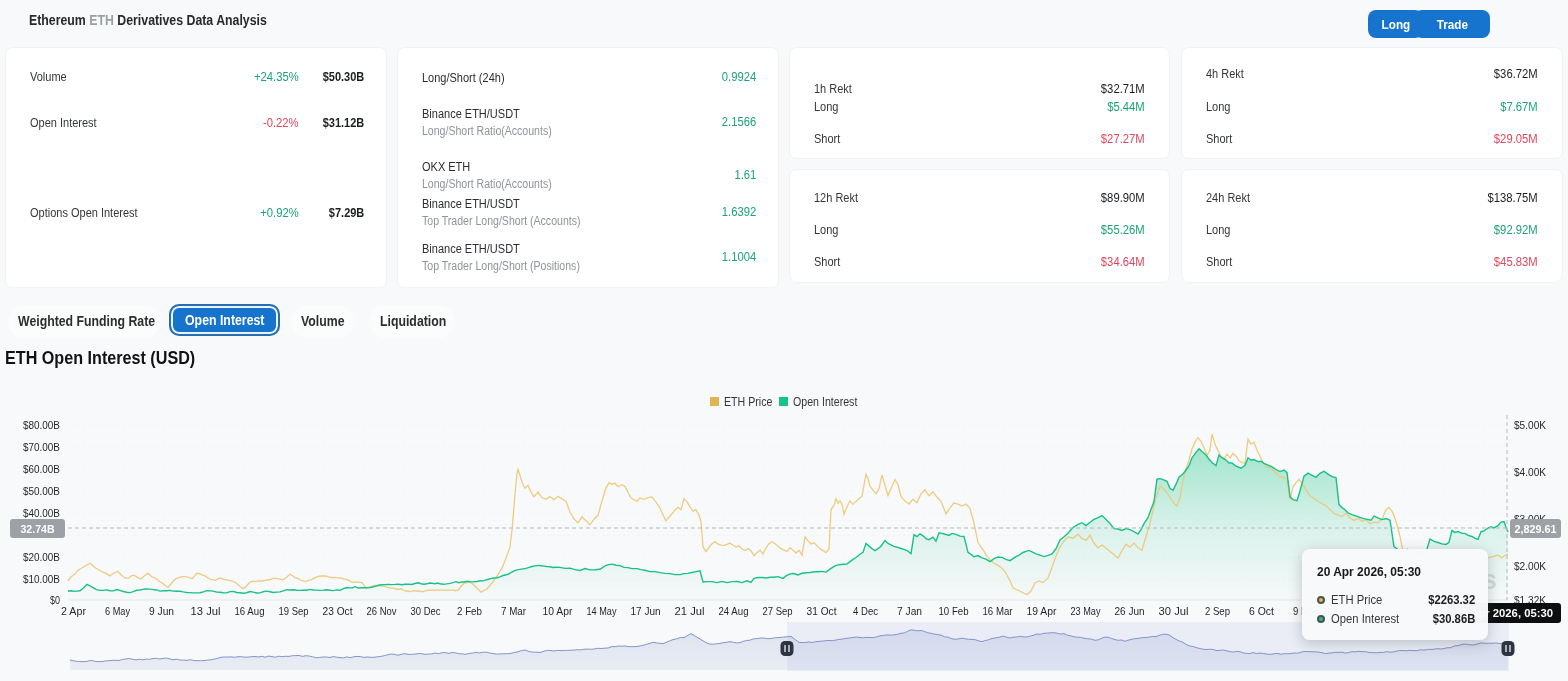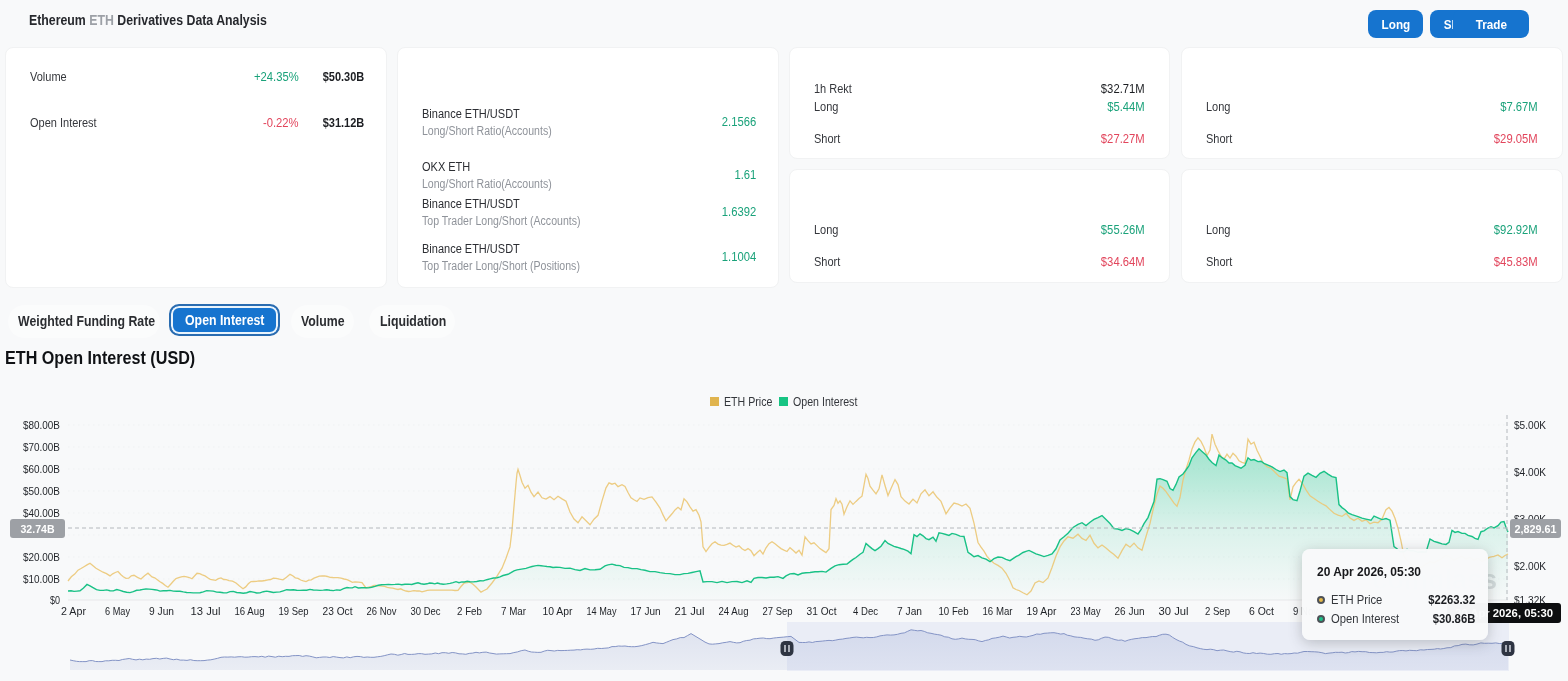--- a/index.html
+++ b/index.html
@@ -41,38 +41,47 @@
 .trow .tv{margin-left:auto;font-weight:bold;color:#1b1d21;transform:scaleX(0.9);transform-origin:right center}
 </style></head>
 <body>
 <div class="abs h1">Ethereum <span class="g">ETH</span> Derivatives Data Analysis</div>
 <div class="btn" style="left:1368px;width:55px">
     <span>Long</span>
   </div>
 <div class="btn" style="left:1430px;width:58px">
     <span>Short</span>
   </div>
-<div class="btn" style="left:1453px;width:76px">
+<div class="btn" style="left:1414px;width:76px">
     <span>Trade</span>
   </div>
 
 <div class="card" style="left:5px;top:47px;width:382px;height:241px">
  <div class="row" style="top:20px">
       <span class="lbl">Volume</span>
       <span class="pct gr">+24.35%</span>
       <span class="val">$50.30B</span>
     </div>
  <div class="row" style="top:66px">
       <span class="lbl">Open Interest</span>
       <span class="pct rd">-0.22%</span>
       <span class="val">$31.12B</span>
     </div>
+ <div class="row" style="top:156px">
+      <span class="lbl">Options Open Interest</span>
+      <span class="pct gr">+0.92%</span>
+      <span class="val">$7.29B</span>
+    </div>
 </div>
 
 <div class="card" style="left:397px;top:47px;width:382px;height:241px">
+ <div class="r2" style="top:20px;height:18px">
+      <div class="t" style="top:2px">Long/Short (24h)</div>
+      <div class="v gr" style="top:2px">0.9924</div>
+    </div>
  <div class="r2" style="top:58px;height:36px">
       <div class="t">Binance ETH/USDT<br><span class="sub">Long/Short Ratio(Accounts)</span></div>
       <div class="v gr">2.1566</div>
     </div>
  <div class="r2" style="top:111px;height:36px">
       <div class="t">OKX ETH<br><span class="sub">Long/Short Ratio(Accounts)</span></div>
       <div class="v gr">1.61</div>
     </div>
  <div class="r2" style="top:148px;height:36px">
       <div class="t">Binance ETH/USDT<br><span class="sub">Top Trader Long/Short (Accounts)</span></div>
@@ -92,41 +101,53 @@
  <div class="row" style="top:50px">
       <span class="lbl">Long</span>
       <span class="valn gr">$5.44M</span>
     </div>
  <div class="row" style="top:82px">
       <span class="lbl">Short</span>
       <span class="valn rd">$27.27M</span>
     </div>
 </div>
 <div class="card" style="left:789px;top:169px;width:381px;height:114px">
+ <div class="row" style="top:19px">
+      <span class="lbl">12h Rekt</span>
+      <span class="valn">$89.90M</span>
+    </div>
  <div class="row" style="top:51px">
       <span class="lbl">Long</span>
       <span class="valn gr">$55.26M</span>
     </div>
  <div class="row" style="top:83px">
       <span class="lbl">Short</span>
       <span class="valn rd">$34.64M</span>
     </div>
 </div>
 
 <div class="card" style="left:1181px;top:47px;width:382px;height:112px">
+ <div class="row" style="top:17px">
+      <span class="lbl">4h Rekt</span>
+      <span class="valn">$36.72M</span>
+    </div>
  <div class="row" style="top:50px">
       <span class="lbl">Long</span>
       <span class="valn gr">$7.67M</span>
     </div>
  <div class="row" style="top:82px">
       <span class="lbl">Short</span>
       <span class="valn rd">$29.05M</span>
     </div>
 </div>
 <div class="card" style="left:1181px;top:169px;width:382px;height:114px">
+ <div class="row" style="top:19px">
+      <span class="lbl">24h Rekt</span>
+      <span class="valn">$138.75M</span>
+    </div>
  <div class="row" style="top:51px">
       <span class="lbl">Long</span>
       <span class="valn gr">$92.92M</span>
     </div>
  <div class="row" style="top:83px">
       <span class="lbl">Short</span>
       <span class="valn rd">$45.83M</span>
     </div>
 </div>
 

